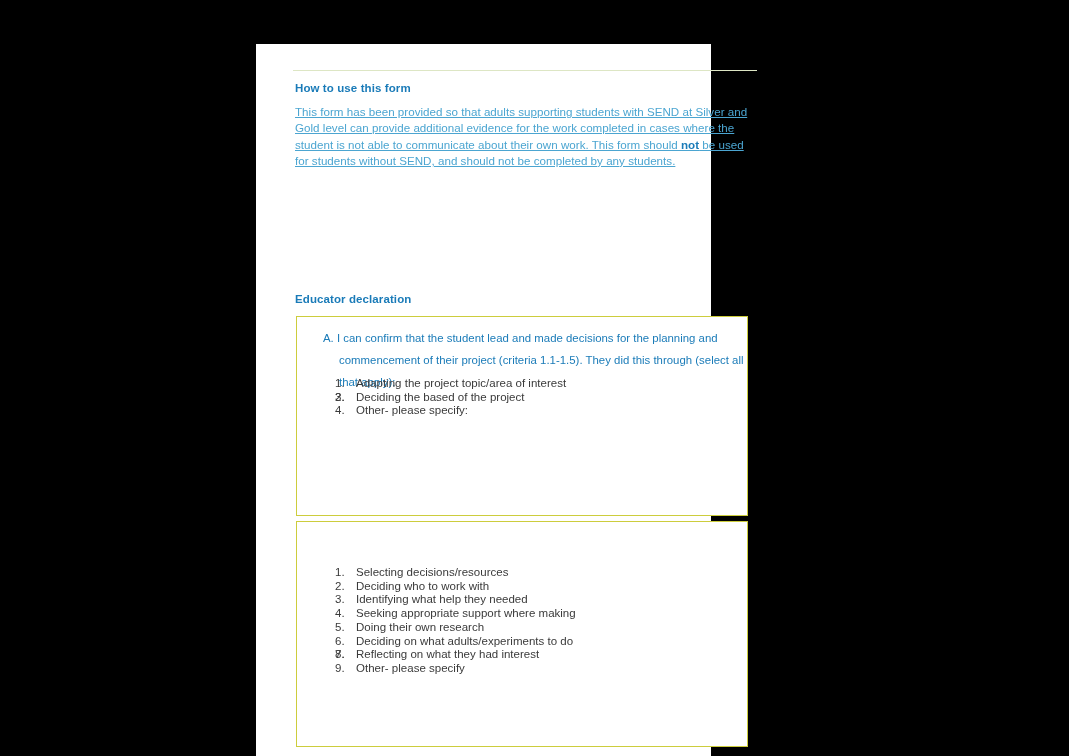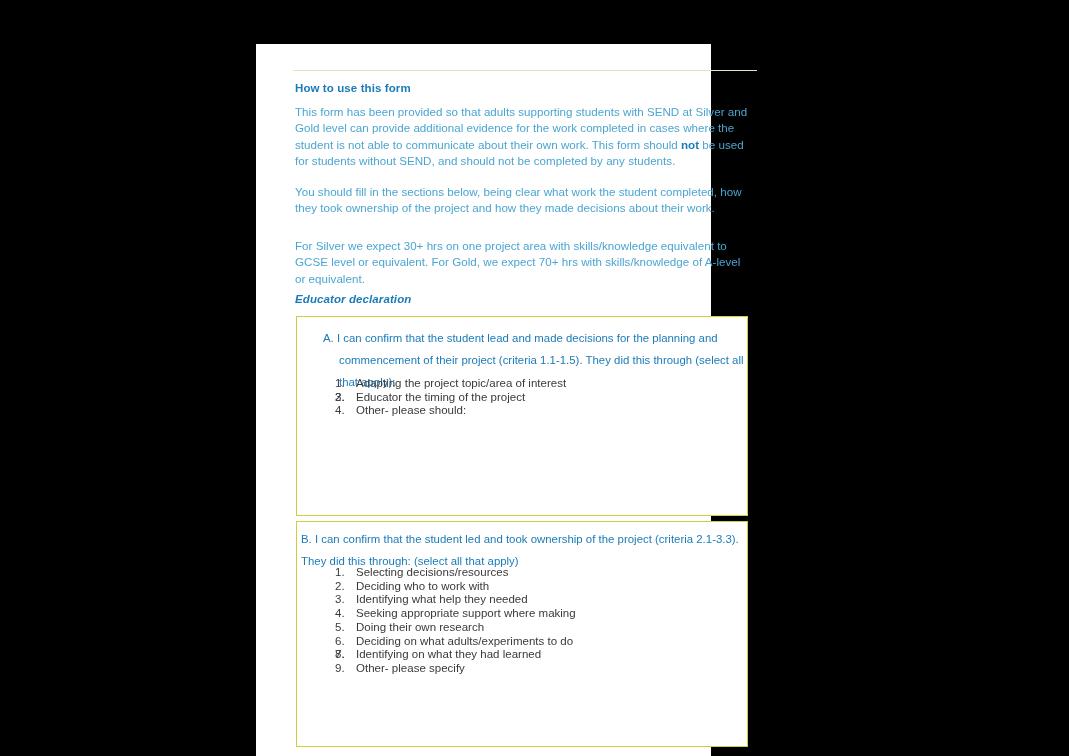--- a/index.html
+++ b/index.html
@@ -39,32 +39,32 @@
   }
   .section-heading {
     position: absolute;
     color: #1a7bb8;
     font-size: 11.5px;
     font-weight: bold;
     letter-spacing: 0.1px;
     white-space: nowrap;
   }
   #heading-how { top: 38px; left: 2px; }
-  #heading-educator { top: 249px; left: 2px; font-style: italic; }
+  #heading-educator { top: 249px; left: 2px; }
 
   .body-para {
     position: absolute;
     left: 2px;
     width: 456px;
     color: #4ba5d1;
     font-size: 11.6px;
     line-height: 16.3px;
     letter-spacing: 0.02px;
   }
-  #para-1 { top: 60px; }
+  #para-1 { top: 60px; text-decoration: underline; }
   #para-2 { top: 140px; }
   #para-3 { top: 194px; }
 
   .body-para b {
     color: #1a7bb8;
     font-weight: bold;
   }
 
   .decl-box {
     position: absolute;
@@ -139,45 +139,42 @@
   <div class="content">
 
     <div class="top-rule"></div>
 
     <div class="section-heading" id="heading-how">How to use this form</div>
 
     <div class="body-para" id="para-1">
       <span>This form has been provided so that adults supporting students with SEND at Silver and Gold level can provide additional evidence for the work completed in cases where the student is not able to communicate about their own work. This form should </span><b>not</b><span> be used for students without SEND, and should not be completed by any students.</span>
     </div>
 
-    <div class="body-para" id="para-2">You should fill in the sections below, being clear what work the student completed, how they took ownership of the project and how they made decisions about their work.</div>
 
-    <div class="body-para" id="para-3">For Silver we expect 30+ hrs on one project area with skills/knowledge equivalent to GCSE level or equivalent. For Gold, we expect 70+ hrs with skills/knowledge of A-level or equivalent.</div>
 
     <div class="section-heading" id="heading-educator">Educator declaration</div>
 
     <div class="decl-box" id="box-a">
       <div class="box-header hanging">A. I can confirm that the student lead and made decisions for the planning and commencement of their project (criteria 1.1-1.5). They did this through (select all that apply):</div>
       <ol class="item-list" id="list-a">
           <li><span class="num">1.</span><span>Adapting the project topic/area of interest</span></li>
           <li><span class="num">2.</span></li>
-          <li><span class="num">3.</span><span>Educator the timing of the project</span></li>
-          <li><span class="num">4.</span><span>Other- please should:</span></li>
+          <li><span class="num">3.</span><span>Deciding the based of the project</span></li>
+          <li><span class="num">4.</span><span>Other- please specify:</span></li>
         </ol>
     </div>
 
     <div class="decl-box" id="box-b">
-      <div class="box-header flush">B. I can confirm that the student led and took ownership of the project (criteria 2.1-3.3). They did this through: (select all that apply)</div>
       <ol class="item-list" id="list-b">
           <li><span class="num">1.</span><span>Selecting decisions/resources</span></li>
           <li><span class="num">2.</span><span>Deciding who to work with</span></li>
           <li><span class="num">3.</span><span>Identifying what help they needed</span></li>
           <li><span class="num">4.</span><span>Seeking appropriate support where making</span></li>
           <li><span class="num">5.</span><span>Doing their own research</span></li>
           <li><span class="num">6.</span><span>Deciding on what adults/experiments to do</span></li>
           <li><span class="num">7.</span></li>
-          <li><span class="num">8.</span><span>Identifying on what they had learned</span></li>
+          <li><span class="num">8.</span><span>Reflecting on what they had interest</span></li>
           <li><span class="num">9.</span><span>Other- please specify</span></li>
         </ol>
     </div>
 
   </div>
 </div>
 
 </body></html>

